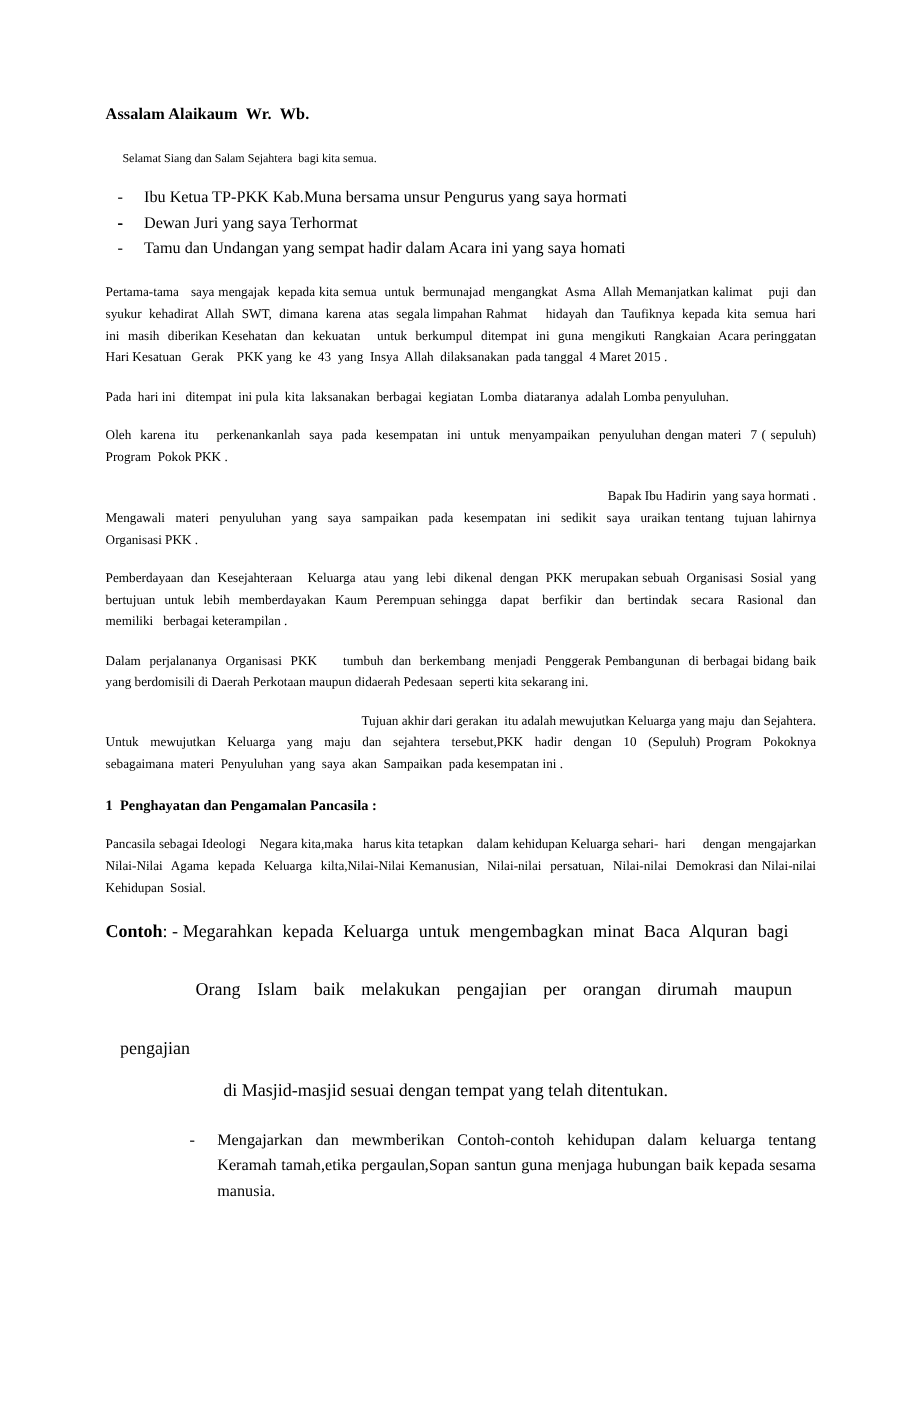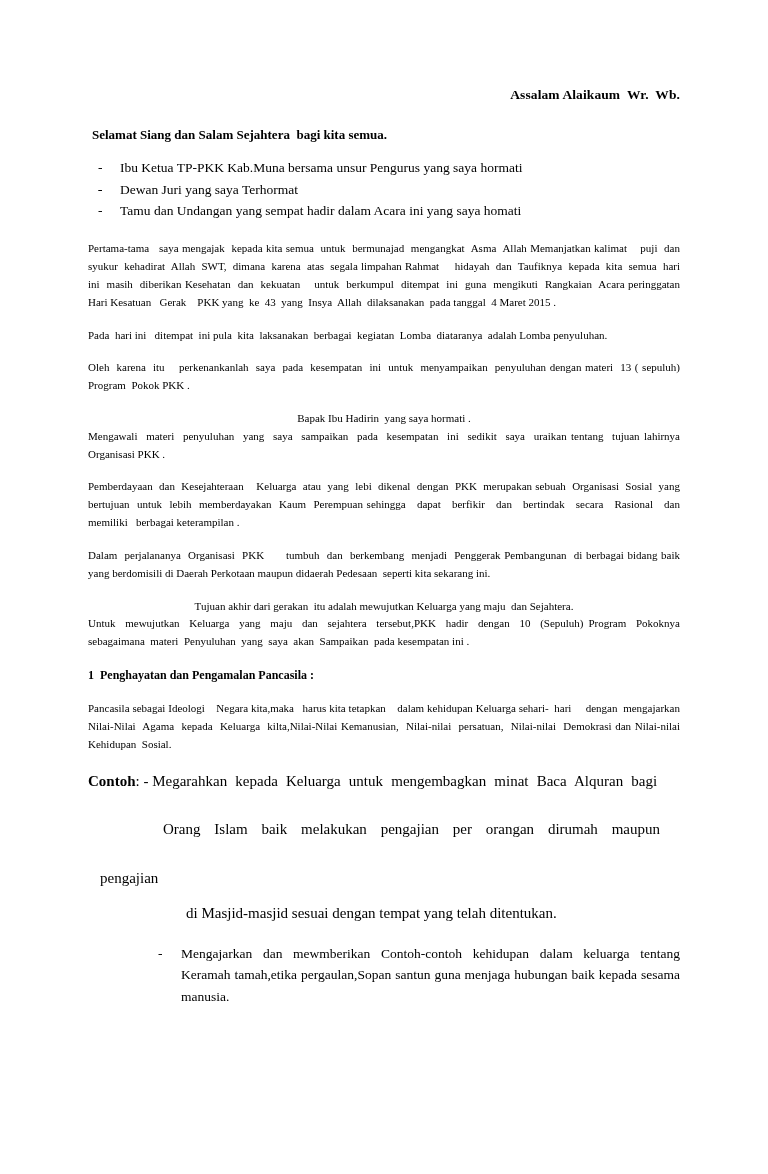--- a/index.html
+++ b/index.html
@@ -21,33 +21,33 @@
     overflow: hidden;
     box-sizing: border-box;
   }
   .content {
     position: absolute;
     left: 88px;
     top: 86px;
     width: 592px;
   }
   .doc-title {
-    text-align: right;
+    text-align: left;
     font-weight: bold;
     font-size: 13.5px;
     line-height: 1.35;
     letter-spacing: 0.1px;
     margin: 0 0 22px 0;
     white-space: pre;
   }
   .greeting {
-    font-weight: bold;
-    font-size: 13px;
+    font-weight: normal;
+    font-size: 10px;
     line-height: 1.35;
-    margin: 0 0 13px 4px;
+    margin: 0 0 13px 14px;
     white-space: pre-wrap;
   }
   .addressee-list {
     margin: 0 0 18px 0;
     padding: 0;
     list-style: none;
   }
   .addressee-item {
     position: relative;
     font-size: 13.5px;
@@ -67,21 +67,21 @@
     line-height: 1.62;
     text-align: justify;
     text-justify: inter-word;
     margin: 0 0 15px 0;
     white-space: pre-wrap;
   }
   p.para.tight {
     margin-bottom: 0;
   }
   p.para.nojust {
-    text-align: center;
+    text-align: right;
   }
   h2.section-heading {
     font-size: 12px;
     font-weight: bold;
     line-height: 1.62;
     margin: 0 0 15px 0;
     white-space: pre-wrap;
   }
   .contoh-block {
     font-size: 15px;
@@ -182,21 +182,21 @@
       <li class="addressee-item">
         <span class="dash">-</span>
         <span class="txt">Tamu  dan Undangan  yang sempat  hadir dalam  Acara ini yang  saya  homati</span>
       </li>
     </ul>
 
     <p class="para">Pertama-tama   saya mengajak  kepada kita semua  untuk  bermunajad  mengangkat  Asma  Allah Memanjatkan kalimat    puji  dan  syukur  kehadirat  Allah  SWT,  dimana  karena  atas  segala limpahan Rahmat     hidayah  dan  Taufiknya  kepada  kita  semua  hari  ini  masih  diberikan Kesehatan  dan  kekuatan    untuk  berkumpul  ditempat  ini  guna  mengikuti  Rangkaian  Acara peringgatan Hari Kesatuan   Gerak    PKK yang  ke  43  yang  Insya  Allah  dilaksanakan  pada tanggal  4 Maret 2015 .</p>
 
     <p class="para">Pada  hari ini   ditempat  ini pula  kita  laksanakan  berbagai  kegiatan  Lomba  diataranya  adalah Lomba penyuluhan.</p>
 
-    <p class="para">Oleh  karena  itu    perkenankanlah  saya  pada  kesempatan  ini  untuk  menyampaikan  penyuluhan dengan materi  13 ( sepuluh)  Program  Pokok PKK .</p>
+    <p class="para">Oleh  karena  itu    perkenankanlah  saya  pada  kesempatan  ini  untuk  menyampaikan  penyuluhan dengan materi  7 ( sepuluh)  Program  Pokok PKK .</p>
 
     <p class="para tight nojust">Bapak Ibu Hadirin  yang saya hormati .</p>
 
     <p class="para">Mengawali  materi  penyuluhan  yang  saya  sampaikan  pada  kesempatan  ini  sedikit  saya  uraikan tentang  tujuan lahirnya  Organisasi PKK .</p>
 
     <p class="para">Pemberdayaan  dan  Kesejahteraan    Keluarga  atau  yang  lebi  dikenal  dengan  PKK  merupakan sebuah  Organisasi  Sosial  yang  bertujuan  untuk  lebih  memberdayakan  Kaum  Perempuan sehingga   dapat   berfikir   dan   bertindak   secara   Rasional   dan   memiliki   berbagai keterampilan .</p>
 
     <p class="para">Dalam  perjalananya  Organisasi  PKK      tumbuh  dan  berkembang  menjadi  Penggerak Pembangunan  di berbagai bidang baik yang berdomisili di Daerah Perkotaan maupun didaerah Pedesaan  seperti kita sekarang ini.</p>
 
     <p class="para tight nojust">Tujuan akhir dari gerakan  itu adalah mewujutkan Keluarga yang maju  dan Sejahtera.</p>

